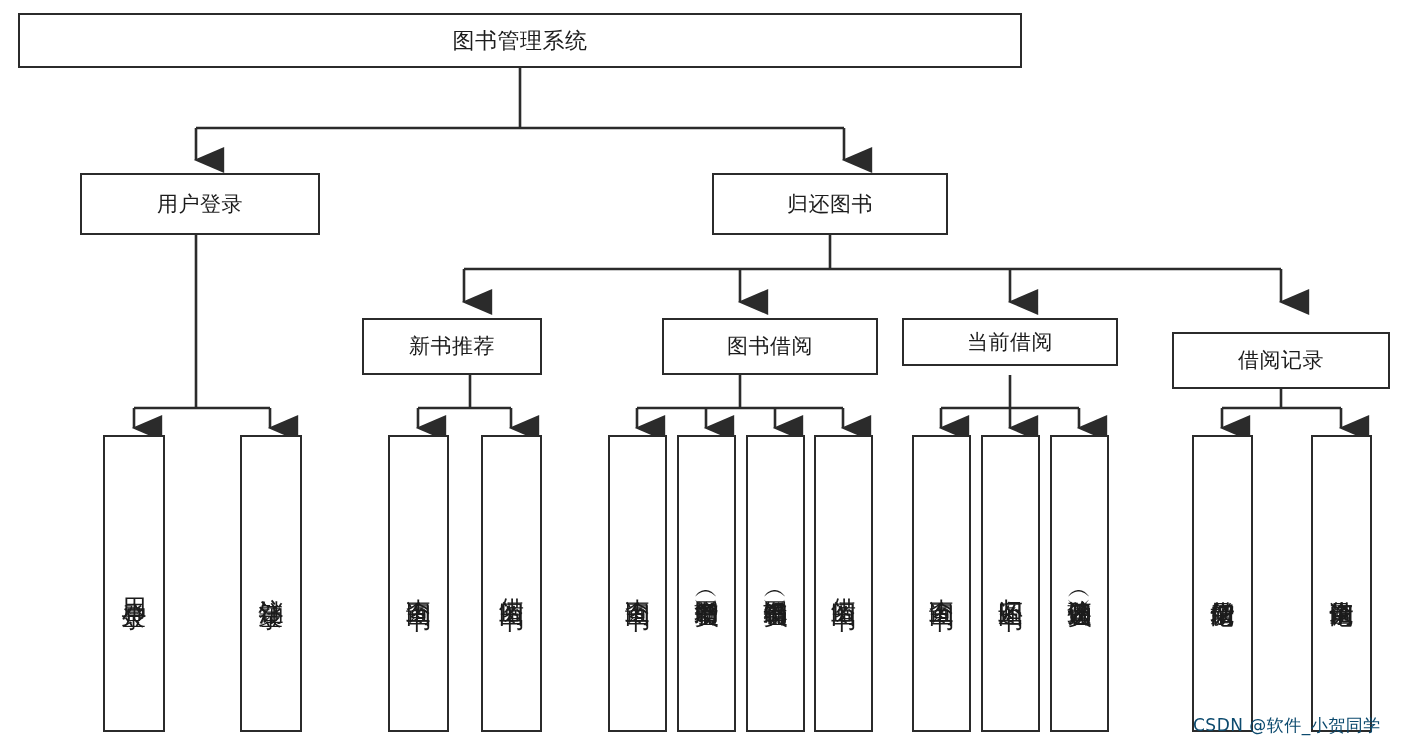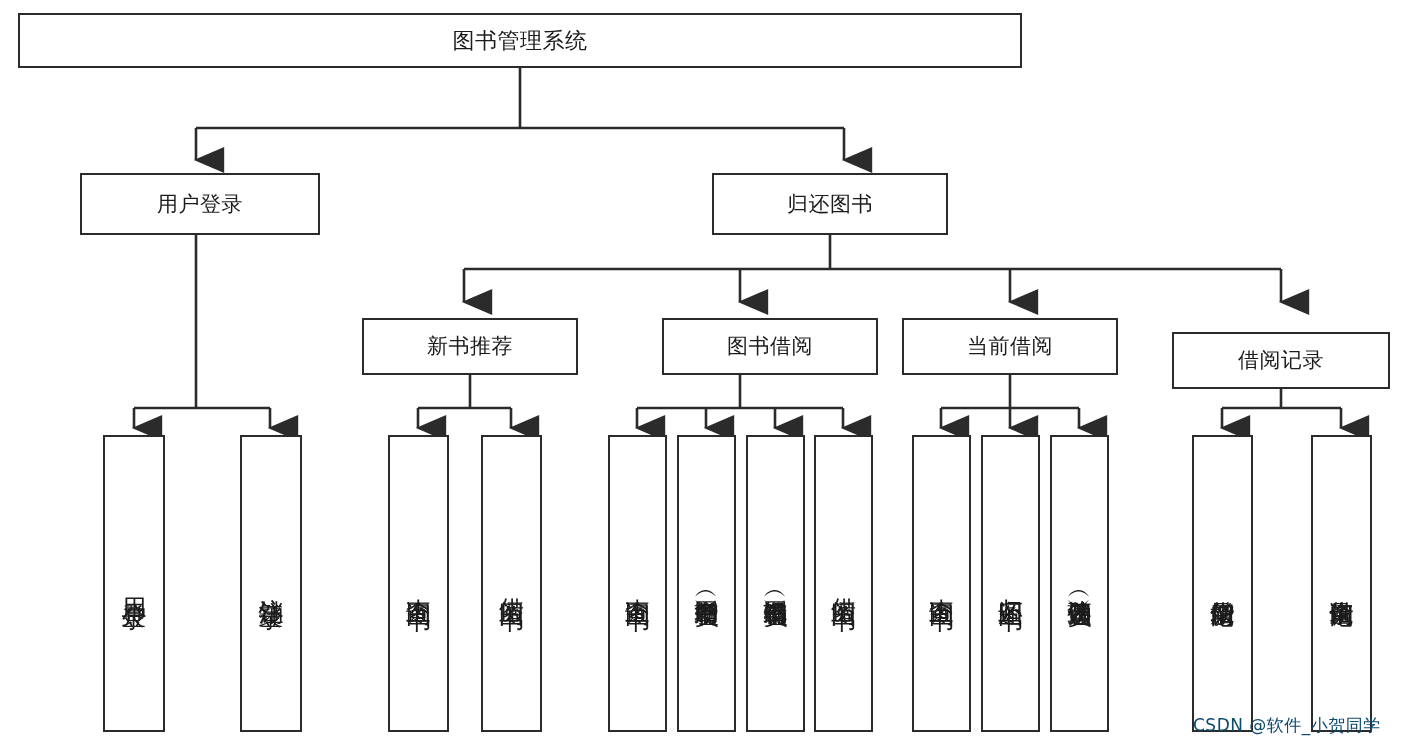--- a/index.html
+++ b/index.html
@@ -129,27 +129,27 @@
     <span class="label">图书管理系统</span>
   </div>
 
   <div class="node h-node" style="left:80px;top:173px;width:240px;height:62px;">
     <span class="label">用户登录</span>
   </div>
   <div class="node h-node" style="left:712px;top:173px;width:236px;height:62px;">
     <span class="label">归还图书</span>
   </div>
 
-  <div class="node h-node" style="left:362px;top:318px;width:216px;height:57px;">
+  <div class="node h-node" style="left:362px;top:318px;width:180px;height:57px;">
     <span class="label">新书推荐</span>
   </div>
   <div class="node h-node" style="left:632px;top:318px;width:216px;height:57px;margin-left:30px;">
     <span class="label">图书借阅</span>
   </div>
-  <div class="node h-node" style="left:902px;top:318px;width:216px;height:57px;">
+  <div class="node h-node" style="left:902px;top:318px;width:216px;height:48px;">
     <span class="label">当前借阅</span>
   </div>
   <div class="node h-node" style="left:1172px;top:332px;width:218px;height:57px;">
     <span class="label">借阅记录</span>
   </div>
 
   <div class="node v-node" style="left:103px;top:435px;width:62px;height:297px;">
     <span class="label">用户登录</span>
   </div>
   <div class="node v-node" style="left:240px;top:435px;width:62px;height:297px;">

